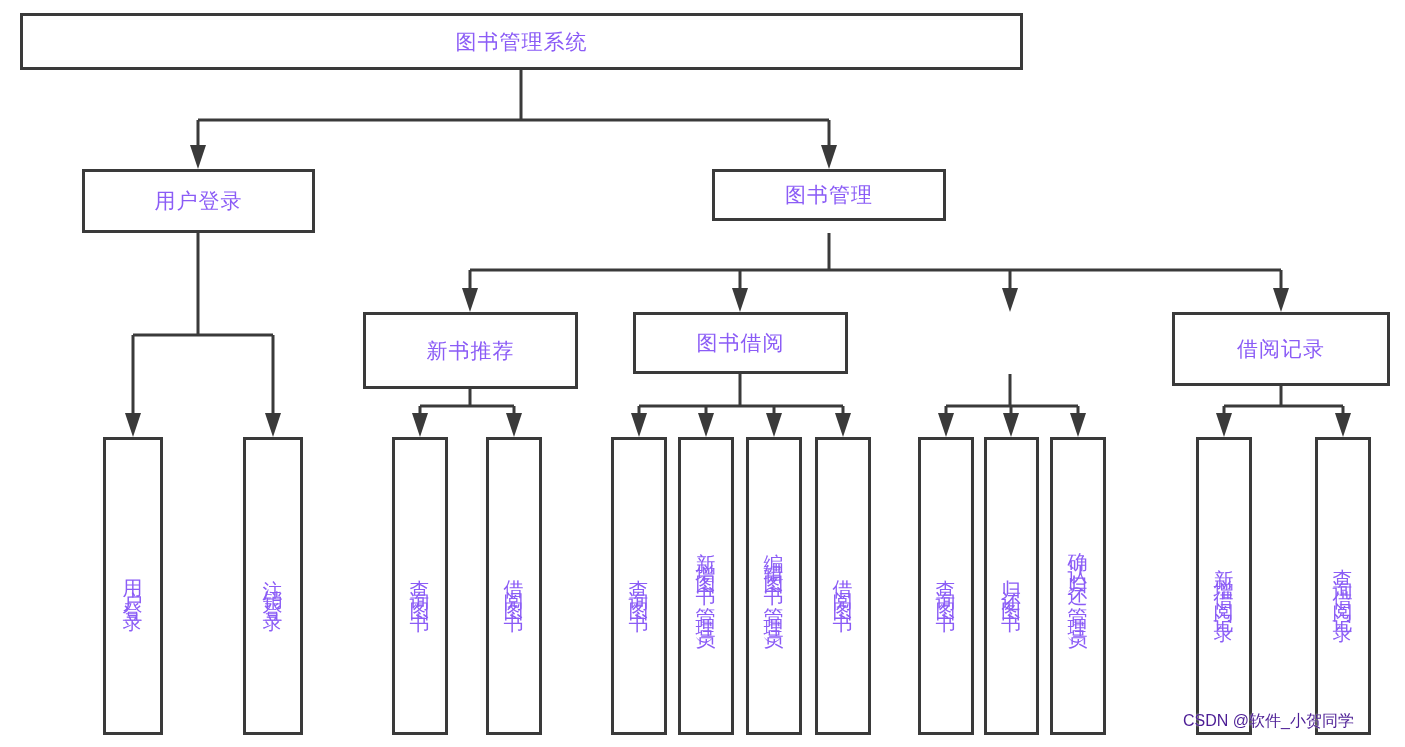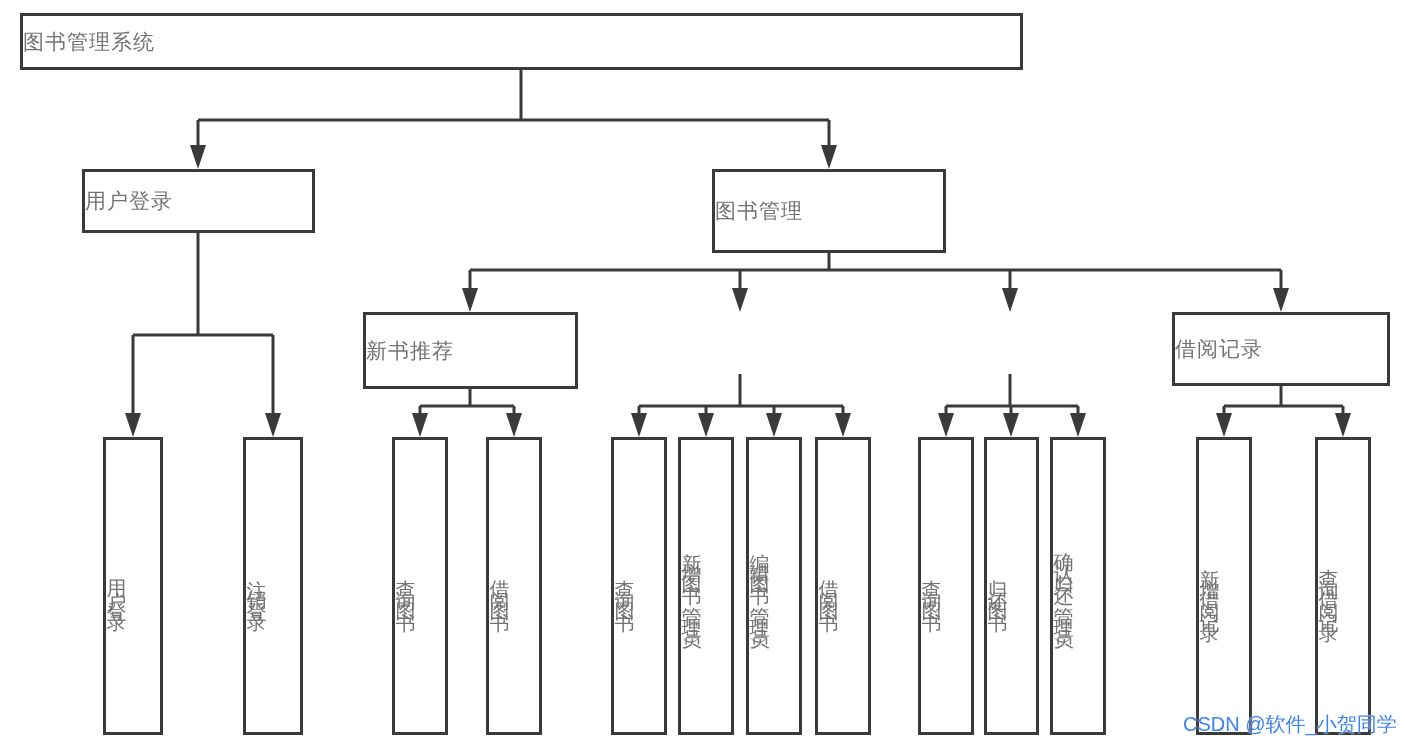--- a/index.html
+++ b/index.html
@@ -16,38 +16,38 @@
     left: 0; top: 0;
     width: 1405px; height: 747px;
   }
   .box {
     position: absolute;
     box-sizing: border-box;
     border: 3px solid #3a3a3a;
     background: #ffffff;
     display: flex;
     align-items: center;
-    justify-content: flex-start;
-    color: #737373;
+    justify-content: center;
+    color: #8b5cf6;
   }
   .hbox { font-size: 21px; letter-spacing: 1px; }
   .leaf { font-size: 20px; }
   .leaf .vtext {
     writing-mode: vertical-rl;
     text-orientation: mixed;
     letter-spacing: 0.55em;
     line-height: 1.1;
     white-space: nowrap;
   }
   #watermark {
     position: absolute;
     left: 1183px;
     top: 711px;
-    font-size: 20px;
-    color: #3b82f6;
+    font-size: 16px;
+    color: #4c1d95;
     white-space: nowrap;
     text-shadow: 0 0 2px #ffffff;
   }
 </style>
 </head>
 <body>
 
 <div id="stage">
 
   <svg id="connectors" viewBox="0 0 1405 747" xmlns="http://www.w3.org/2000/svg">
@@ -82,26 +82,29 @@
     </g>
   </svg>
 
   <div class="box hbox" style="left:20px;top:13px;width:1003px;height:57px">
     <span>图书管理系统</span>
   </div>
 
   <div class="box hbox" style="left:82px;top:169px;width:233px;height:64px">
     <span>用户登录</span>
   </div>
-  <div class="box hbox" style="left:712px;top:169px;width:234px;height:84px">
+  <div class="box hbox" style="left:712px;top:169px;width:234px;height:52px">
     <span>图书管理</span>
   </div>
 
   <div class="box hbox" style="left:363px;top:312px;width:215px;height:77px">
     <span>新书推荐</span>
+  </div>
+  <div class="box hbox" style="left:633px;top:312px;width:215px;height:62px">
+    <span>图书借阅</span>
   </div>
   <div class="box hbox" style="left:1172px;top:312px;width:218px;height:74px">
     <span>借阅记录</span>
   </div>
 
   <div class="box leaf" style="left:103px;top:437px;width:60px;height:298px">
     <span class="vtext">用户登录</span>
   </div>
   <div class="box leaf" style="left:243px;top:437px;width:60px;height:298px">
     <span class="vtext">注销登录</span>

